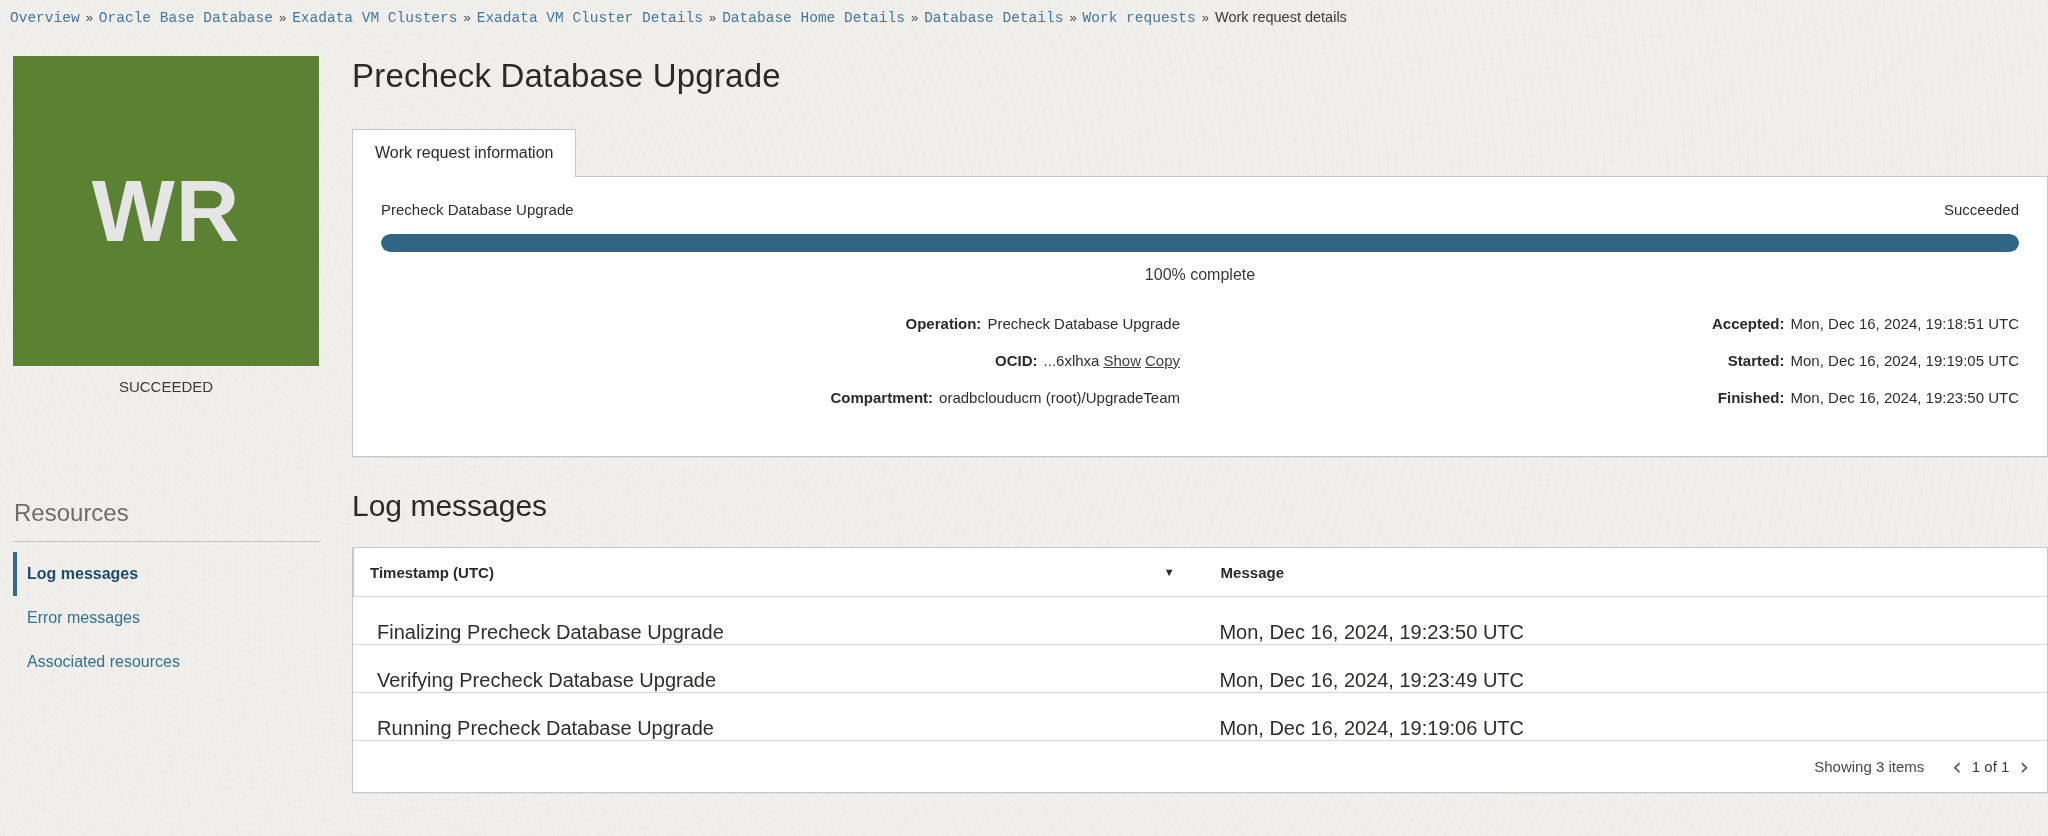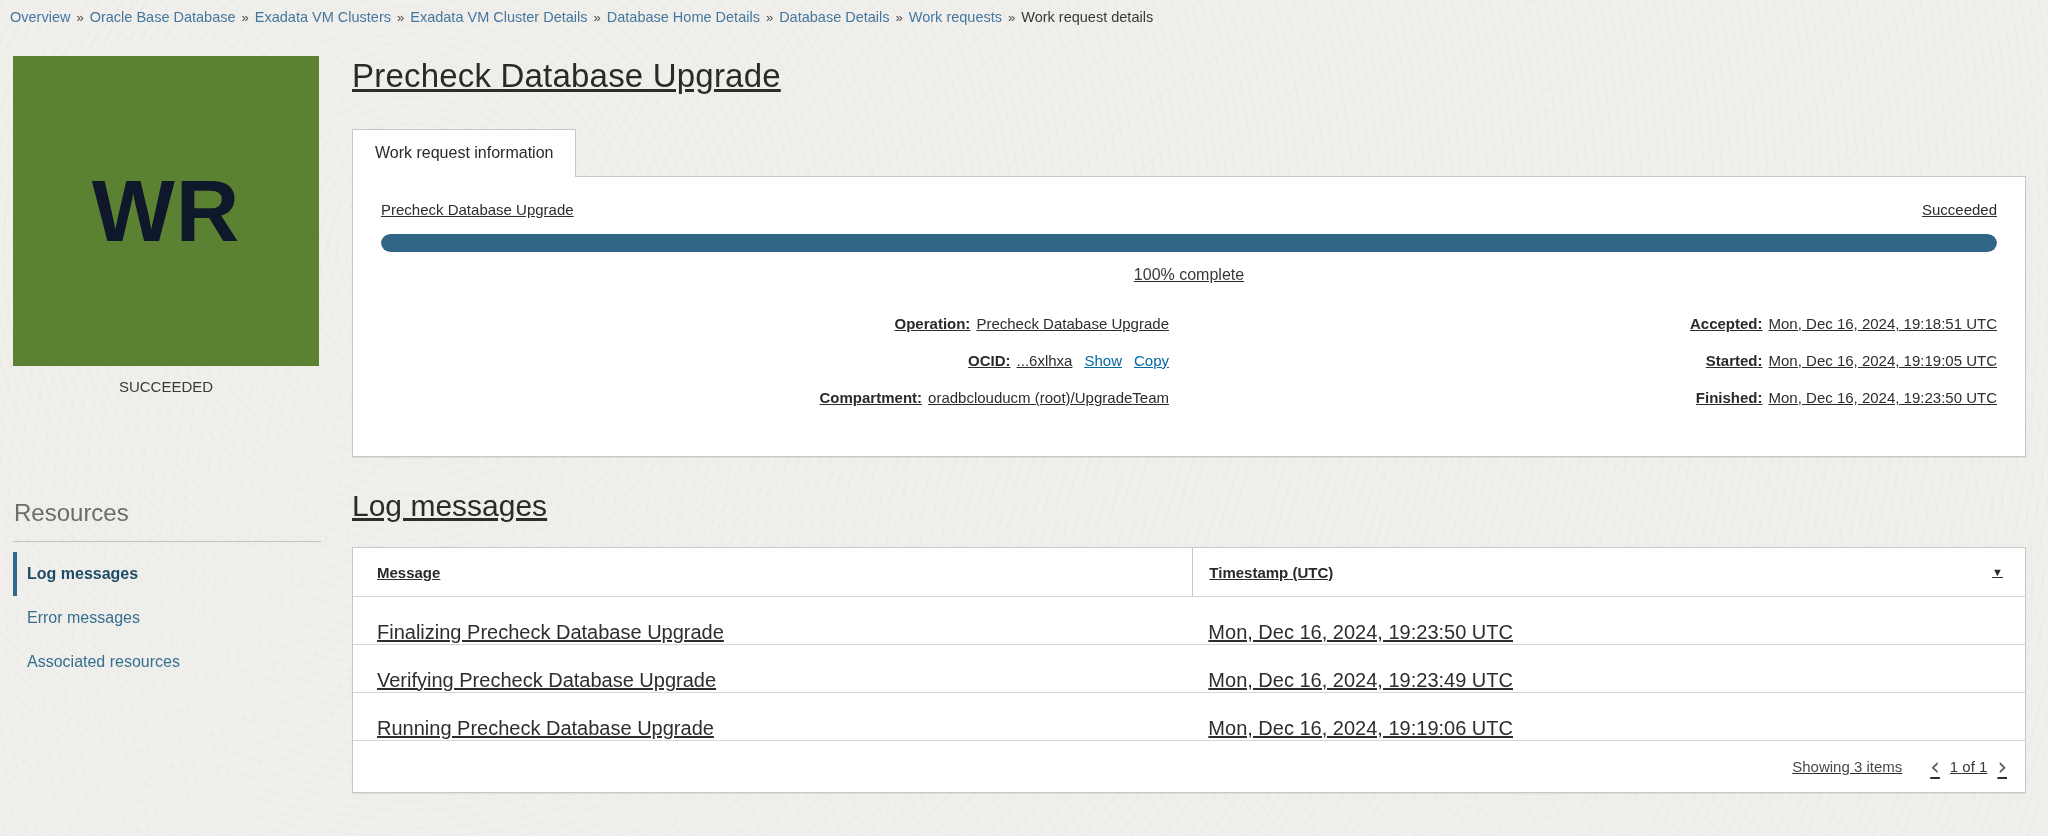--- a/index.html
+++ b/index.html
@@ -19,41 +19,42 @@
   .breadcrumb {
     padding: 8px 10px 6px 10px;
     font-size: 14.5px;
     line-height: 18px;
     white-space: nowrap;
   }
   .breadcrumb a {
     color: #44779f;
     text-decoration: none;
     cursor: pointer;
+    font-family: Liberation Mono, monospace;
   }
   .breadcrumb .sep { color: #4a4a4a; margin: 0 6px; font-size: 13px; }
   .breadcrumb .current { color: #3a3937; }
 
   
   .layout { display: flex; align-items: flex-start; }
   .left-col { width: 352px; flex: 0 0 352px; padding-left: 13px; }
-  .right-col { flex: 1 1 auto; padding-right: 22px; min-width: 0; text-decoration: underline; }
+  .right-col { flex: 1 1 auto; min-width: 0; }
 
   
   .wr-tile {
     margin-top: 23px;
     width: 306px;
     height: 310px;
     background: #5a8232;
     display: flex;
     align-items: center;
     justify-content: center;
   }
   .wr-tile .wr-text {
-    color: #0f172a;
+    color: #e5e5e5;
     font-size: 88px;
     font-weight: bold;
     letter-spacing: 1px;
   }
   .status-caption {
     width: 306px;
     text-align: center;
     margin-top: 12px;
     font-size: 15px;
     color: #3b3a38;
@@ -149,23 +150,23 @@
     margin-top: 30px;
     display: grid;
     grid-template-columns: 1fr 1fr;
     column-gap: 40px;
   }
   .field-row { margin-bottom: 17px; font-size: 15px; line-height: 20px; text-align: right; }
   .field-row:last-child { margin-bottom: 0; }
   .field-label { font-weight: bold; color: #2b2a28; margin-right: 6px; }
   .field-value { color: #2e2d2b; }
   .inline-link {
-    color: #0369a1;
+    color: #404040;
     text-decoration: underline;
-    margin-left: 12px;
+    margin-left: 4px;
     cursor: pointer;
   }
 
   .section-heading {
     margin-top: 32px;
     font-size: 30px;
     font-weight: 400;
     color: #2b2a28;
   }
 
@@ -294,26 +295,26 @@
             <span class="field-label">Finished:</span><span class="field-value">Mon, Dec 16, 2024, 19:23:50 UTC</span>
           </div>
         </div>
       </div>
     </div>
 
     <h2 class="section-heading">Log messages</h2>
 
     <div class="log-table">
       <div class="t-header">
-        <div class="t-col t-col-msg">
-          <span>Message</span>
-        </div>
         <div class="t-col t-col-ts">
           <span>Timestamp (UTC)</span>
           <span class="caret">▼</span>
+        </div>
+        <div class="t-col t-col-msg">
+          <span>Message</span>
         </div>
       </div>
 
       <div class="t-row">
         <div class="t-cell t-cell-msg">Finalizing Precheck Database Upgrade</div>
         <div class="t-cell t-cell-ts">Mon, Dec 16, 2024, 19:23:50 UTC</div>
       </div>
       <div class="t-row">
         <div class="t-cell t-cell-msg">Verifying Precheck Database Upgrade</div>
         <div class="t-cell t-cell-ts">Mon, Dec 16, 2024, 19:23:49 UTC</div>

